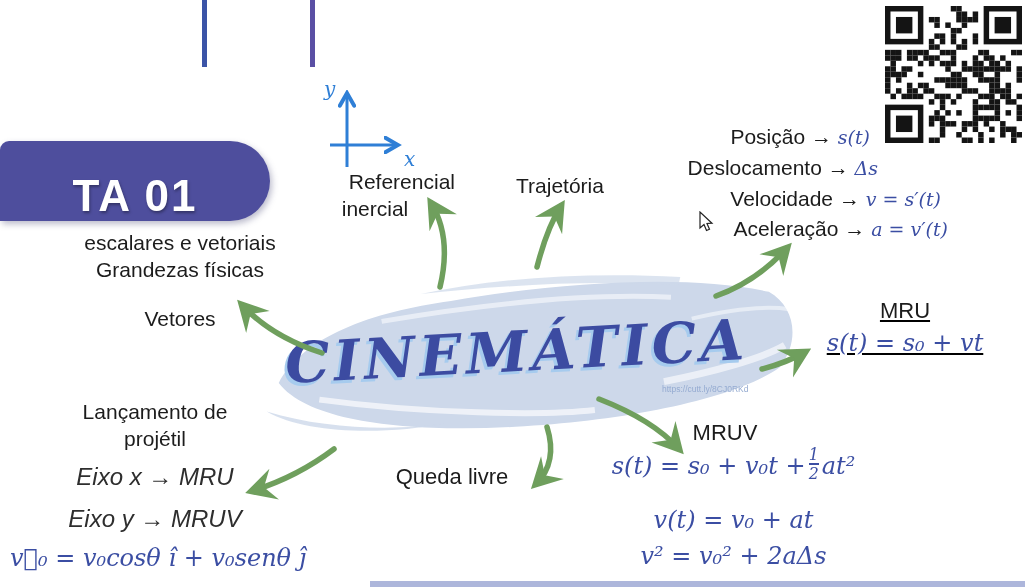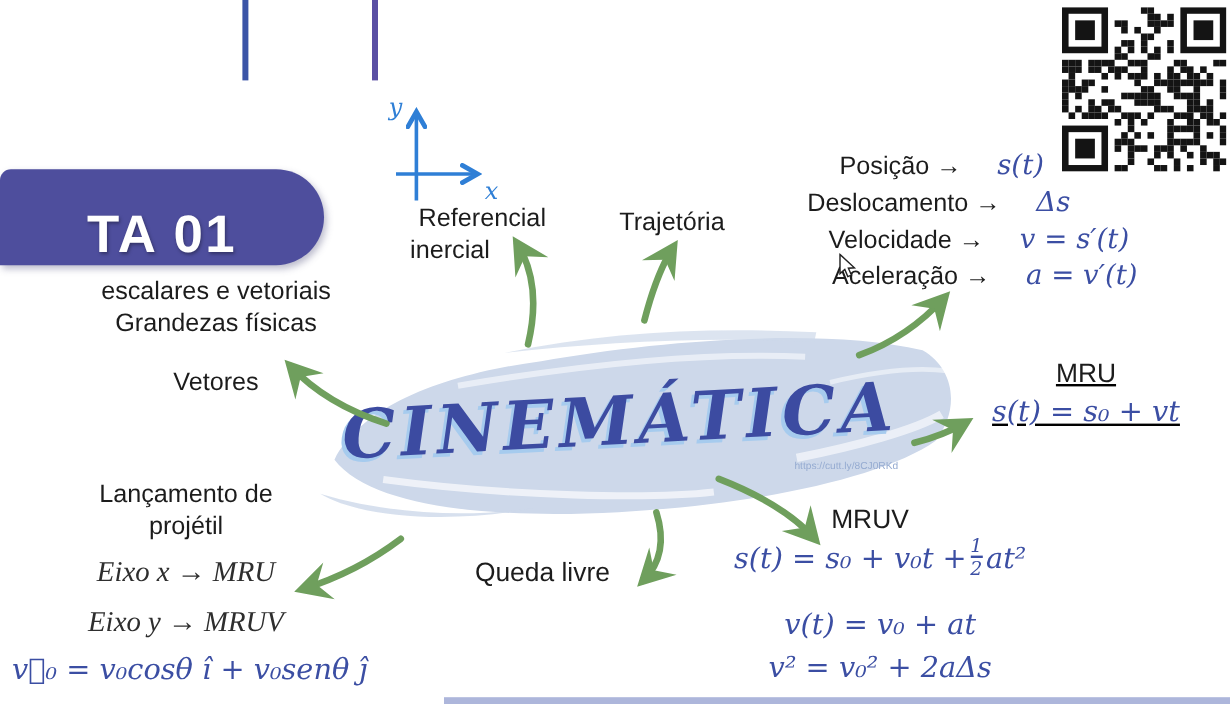--- a/index.html
+++ b/index.html
@@ -1,42 +1,42 @@
 <!DOCTYPE html>
 <html><head>
 <meta charset="utf-8">
 <style>
   html,body{margin:0;padding:0;}
   body{width:1025px;height:587px;position:relative;background:#ffffff;overflow:hidden;
        font-family:"Liberation Sans",sans-serif;}
   .abs{position:absolute;}
   .label{font-family:"Liberation Sans",sans-serif;color:#1c1c1c;}
   .math{font-family:"DejaVu Serif",serif;font-style:italic;color:#3b4ea3;}
-  .math-dark{font-family:Liberation Serif, serif;font-style:italic;color:#2e2e2e;}
+  .math-dark{font-family:Liberation Sans, sans-serif;font-style:italic;color:#2e2e2e;}
   .center{text-align:center;}
 
   
   .vline{position:absolute;top:0;width:5px;height:67px;}
   #vline-left{left:202px;background:#3b54a7;}
   #vline-right{left:310px;background:#5a4fa4;}
 
   
   .badge{position:absolute;left:0;top:113px;width:270px;height:80px;background:#4e4e9d;
          border-radius:10px 44px 44px 0;display:flex;align-items:flex-end;justify-content:center;
          box-shadow:2px 3px 6px rgba(60,60,110,.35);margin-top:28px;}
   .badge-text{color:#ffffff;font-weight:bold;font-size:44px;letter-spacing:2px;
               text-shadow:1px 2px 3px rgba(0,0,0,.35);}
 
   
   .node-title{font-size:21px;line-height:27px;color:#1c1c1c;}
   .eq{font-size:24px;line-height:30px;white-space:nowrap;}
 
   
   .def-row{position:absolute;white-space:nowrap;font-size:21px;}
-  .def-row .math{font-size:23px;margin-left:24px;}
+  .def-row .math{font-size:19px;}
 
   
   .cinematica{font-family:"DejaVu Serif",serif;font-style:italic;font-weight:bold;
               font-size:56px;letter-spacing:4px;color:#3c4ba1;
               text-shadow:-3px 3px 0 #a6cbee;transform:rotate(-3deg);}
 
   .url-tag{font-size:8.5px;color:#95abd1;transform:rotate(-36deg);transform-origin:left bottom;
            font-family:"Liberation Sans",sans-serif;white-space:nowrap;}
 
   
@@ -103,21 +103,21 @@
   <span style="display:block;">Grandezas físicas</span>
 </div>
 <div class="abs center node-title" style="left:30px;top:305px;width:300px;">
   <span>Vetores</span>
 </div>
 
 <div class="def-row" style="top:125px;right:155px;">
   <span class="label">Posição →</span>
   <span class="math">s(t)</span>
 </div>
-<div class="def-row" style="top:156px;right:133px;">
+<div class="def-row" style="top:156px;right:147px;">
   <span class="label">Deslocamento →</span>
   <span class="math">Δs</span>
 </div>
 <div class="def-row" style="top:187px;right:84px;">
   <span class="label">Velocidade →</span>
   <span class="math">v = s′(t)</span>
 </div>
 <div class="def-row" style="top:217px;right:77px;">
   <span class="label">Aceleração →</span>
   <span class="math">a = v′(t)</span>

